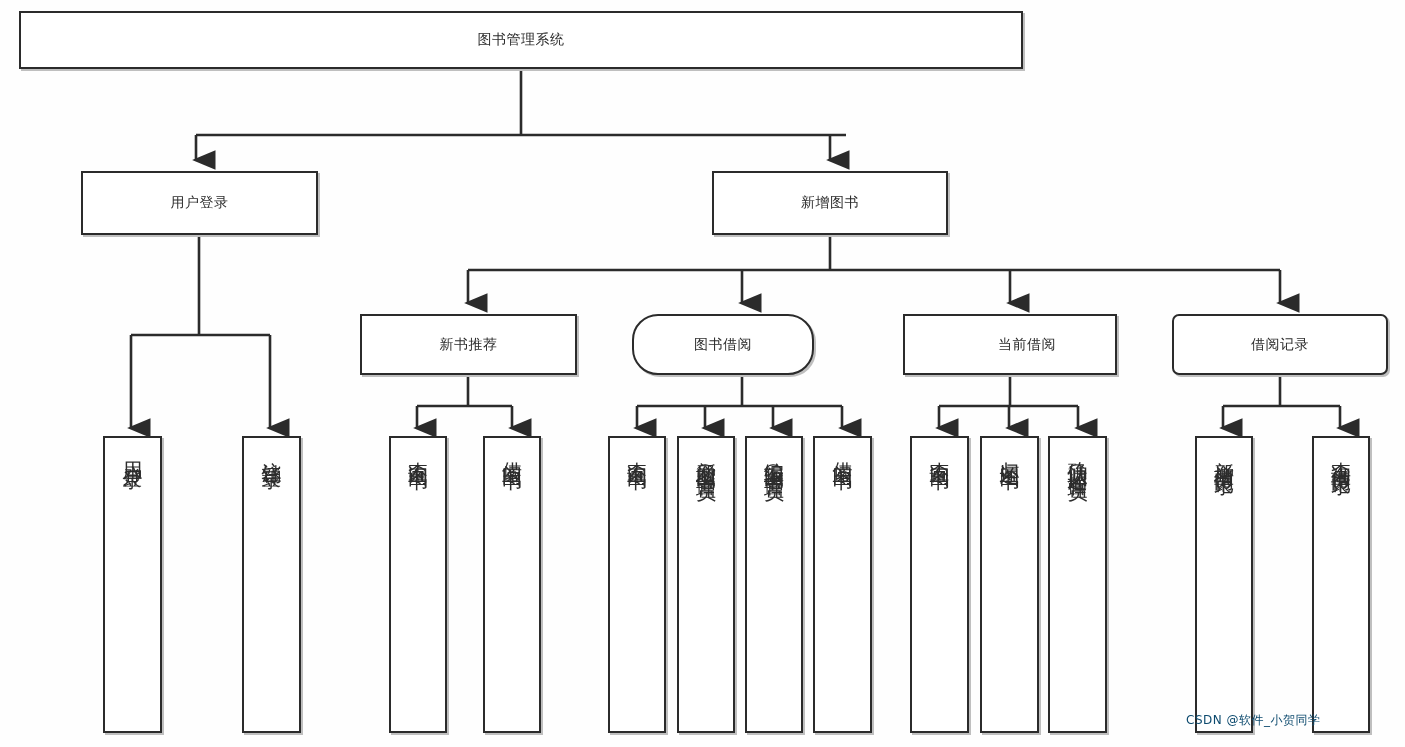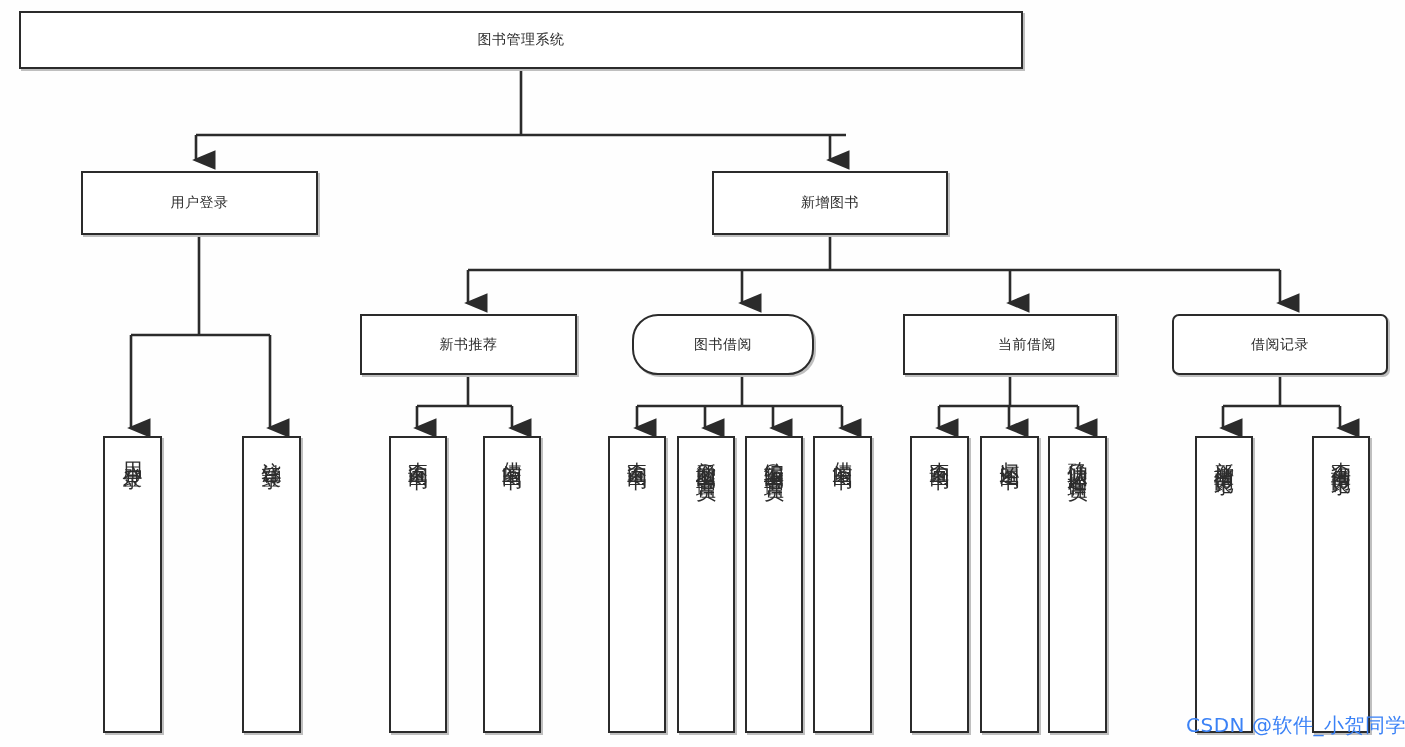--- a/index.html
+++ b/index.html
@@ -39,22 +39,22 @@
   .node.v .lbl{
     writing-mode:vertical-rl;
     text-orientation:upright;
     font-size:20px;
     line-height:1.05;
     letter-spacing:3px;
   }
   .watermark{
     position:absolute;
     left:1186px;top:712px;
-    font-size:20px;
-    color:#3b82f6;
+    font-size:12px;
+    color:#0c4a6e;
     letter-spacing:0.5px;
     white-space:nowrap;
     pointer-events:none;
   }
 </style>
 </head>
 <body>
 
 <div id="canvas">
 

